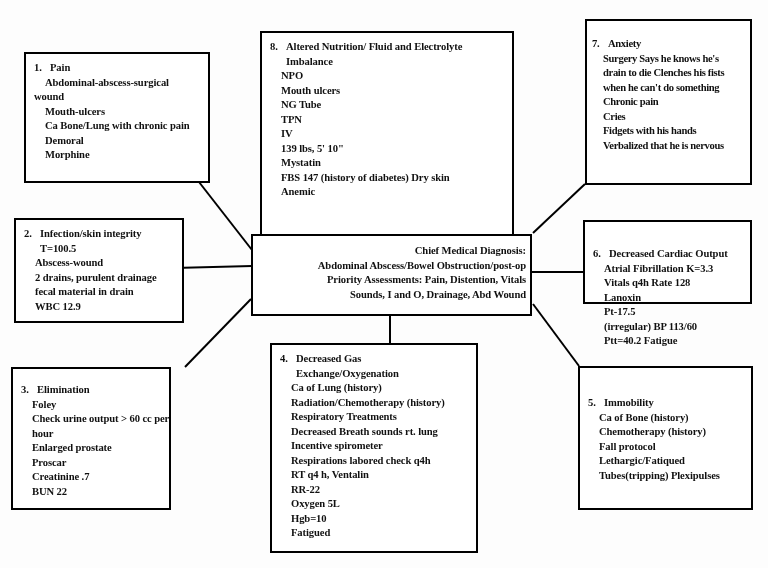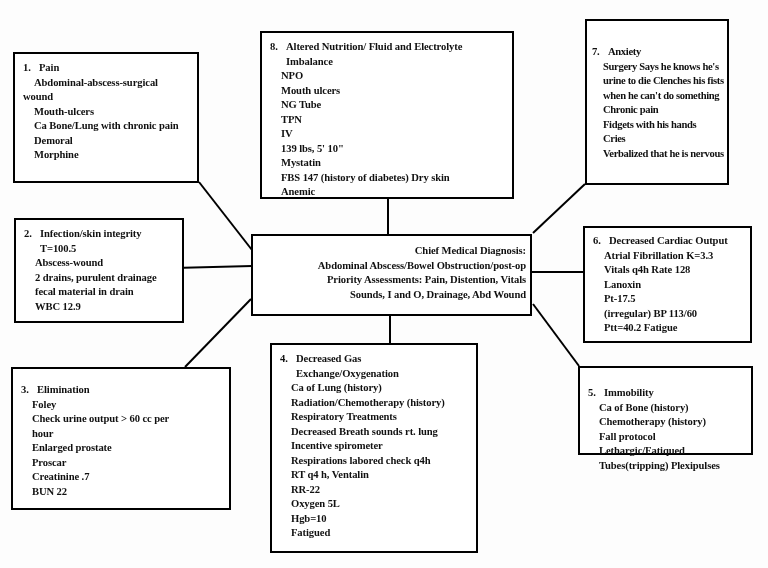--- a/index.html
+++ b/index.html
@@ -12,28 +12,28 @@
     position:absolute;border:2px solid #000;background:#fff;box-sizing:border-box;
     padding:7px 3px 0 8px;font-weight:bold;font-size:10.6px;line-height:14.5px;
     white-space:nowrap;z-index:1;letter-spacing:-0.1px;
   }
   .hdr{white-space:nowrap;}
   .num{display:inline-block;width:16px;}
   .line.i0{margin-left:11px}
   .line.i1{}
   .line.i2{margin-left:16px}
 
-  #b1{left:13px;top:52px;width:186px;height:131px}
+  #b1{left:24px;top:52px;width:186px;height:131px}
   #b2{left:14px;top:218px;width:170px;height:105px}
-  #b3{left:11px;top:367px;width:220px;height:143px;padding-top:14px}
+  #b3{left:11px;top:367px;width:160px;height:143px;padding-top:14px}
   #b4{left:270px;top:343px;width:208px;height:210px}
-  #b5{left:578px;top:366px;width:175px;height:89px;padding-top:18px}
-  #b6{left:583px;top:226px;width:169px;height:117px;padding-top:6px}
-  #b7{left:585px;top:19px;width:144px;height:166px;padding-top:24px;padding-left:5px;letter-spacing:-0.35px}
-  #b8{left:260px;top:31px;width:254px;height:168px}
+  #b5{left:578px;top:366px;width:175px;height:144px;padding-top:28px}
+  #b6{left:583px;top:220px;width:169px;height:84px;padding-top:25px}
+  #b7{left:585px;top:19px;width:167px;height:166px;padding-top:16px;padding-left:5px;letter-spacing:-0.35px}
+  #b8{left:260px;top:31px;width:254px;height:205px}
   #bc{left:251px;top:234px;width:281px;height:82px;text-align:right;padding:8px 4px 0 4px}
   #bc .line{margin-left:0}
   #bc .cline{white-space:nowrap}
 
   svg.connectors{position:absolute;left:0;top:0;z-index:0}
   svg.connectors line{stroke:#000;stroke-width:2}
 </style>
 </head>
 <body>
 
@@ -122,25 +122,25 @@
       <div class="line i0">Pt-17.5</div>
       <div class="line i0">(irregular) BP 113/60</div>
       <div class="line i0">Ptt=40.2 Fatigue</div>
     </div>
 </div>
 
 <div class="box" id="b7">
   <div class="hdr"><span class="num">7.</span><span class="ttl">Anxiety</span></div>
   <div class="lines">
       <div class="line i0">Surgery Says he knows he's</div>
-      <div class="line i0">urine to die Clenches his fists</div>
+      <div class="line i0">drain to die Clenches his fists</div>
       <div class="line i0">when he can't do something</div>
       <div class="line i0">Chronic pain</div>
+      <div class="line i0">Cries</div>
       <div class="line i0">Fidgets with his hands</div>
-      <div class="line i0">Cries</div>
       <div class="line i0">Verbalized that he is nervous</div>
     </div>
 </div>
 
 <div class="box" id="b8">
   <div class="hdr"><span class="num">8.</span><span class="ttl">Altered Nutrition/ Fluid and Electrolyte</span></div>
   <div class="lines">
       <div class="line i2">Imbalance</div>
       <div class="line i0">NPO</div>
       <div class="line i0">Mouth ulcers</div>

